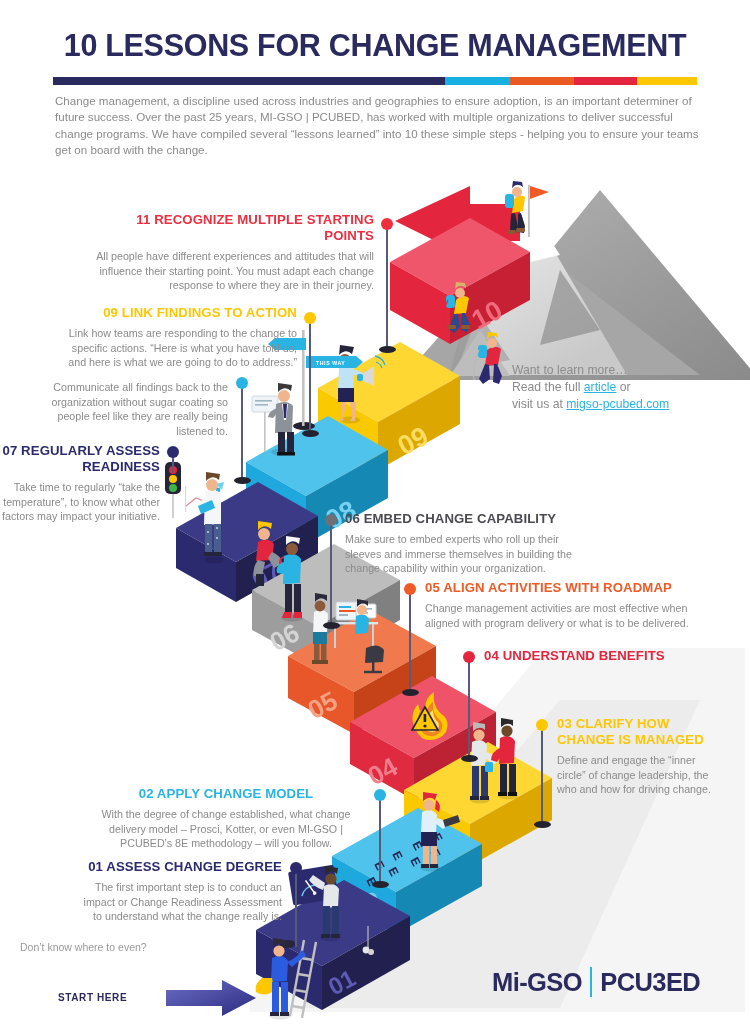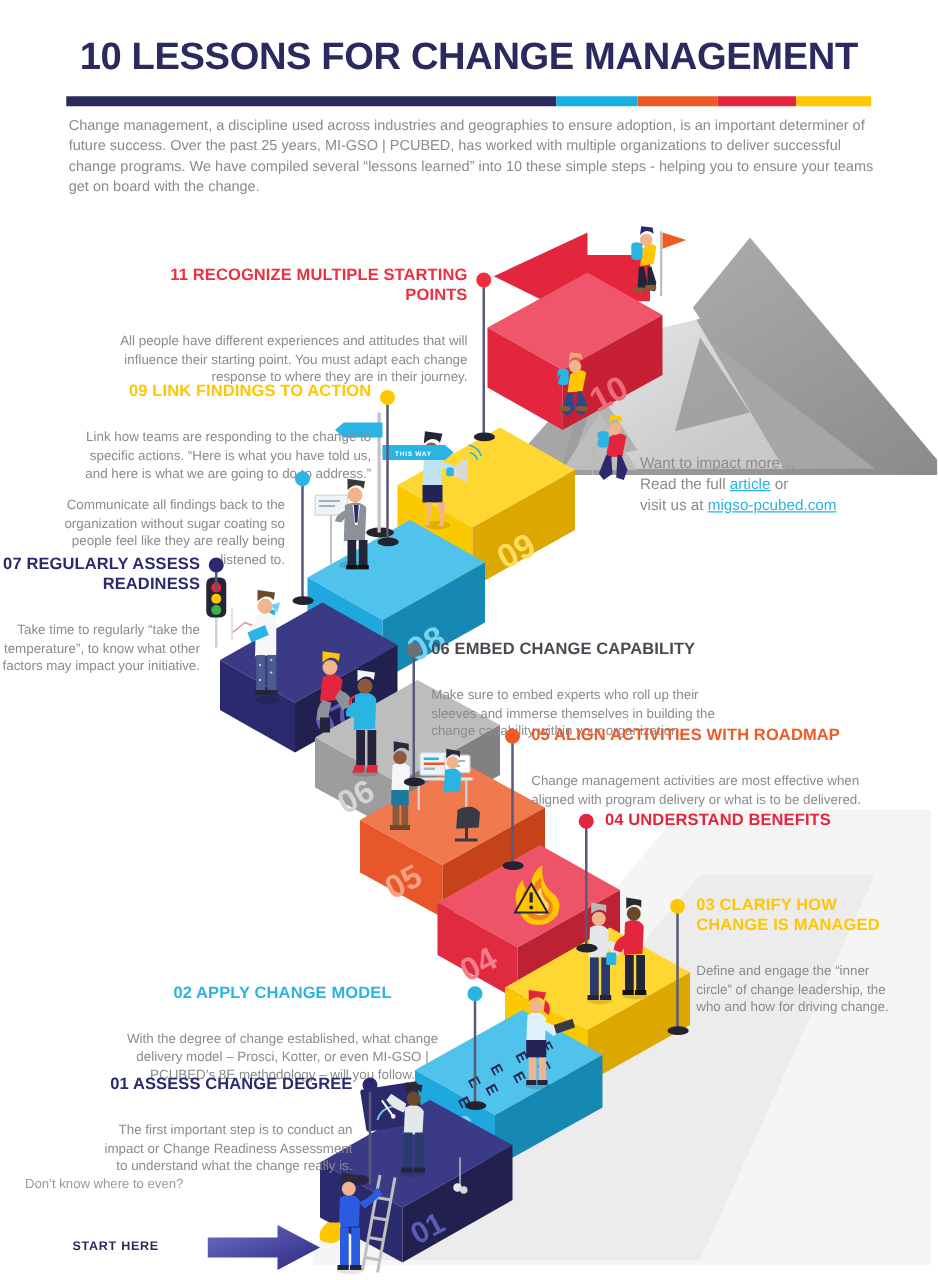--- a/index.html
+++ b/index.html
@@ -61,21 +61,21 @@
   .lesson-title {
     font-size: 13.2px;
     font-weight: bold;
     line-height: 16px;
     letter-spacing: 0.1px;
   }
   .lesson-body {
     font-size: 10.7px;
     line-height: 14.6px;
     color: #8b8b8b;
-    margin-top: 22px;
+    margin-top: 5px;
   }
   .ta-right { text-align: right; }
   .ta-left  { text-align: left; }
 
   
   .connector { position: absolute; }
   .conn-dot {
     position: absolute;
     width: 12px; height: 12px;
     border-radius: 50%;
@@ -629,29 +629,34 @@
   <div class="lesson ta-right" style="top:859px; left:80px; width:202px;">
     <div class="lesson-title" style="color:#2b2a6e;">01 ASSESS CHANGE DEGREE</div>
     <div class="lesson-body">The first important step is to conduct an impact or Change Readiness Assessment to understand what the change really is.</div>
   </div>
   <div class="connector" style="top:862px; left:290px; height:86px;">
     <div class="conn-stem" style="height:74px;"></div>
     <div class="conn-dot" style="background:#2b2a6e;"></div>
   </div>
 
   <div id="learn-more">
-    <div>Want to impact more…</div>
+    <div>Want to learn more…</div>
     <div>
       <span>Read the full </span><a href="#">article</a><span> or</span>
     </div>
     <div>
       <span>visit us at </span><a href="#">migso-pcubed.com</a>
     </div>
   </div>
 
   <div id="footer-hint">Don’t know where to even?</div>
   <div id="start-here">START HERE</div>
   <svg id="start-arrow" width="92" height="40" viewBox="0 0 92 40">
     <polygon points="0,12 56,12 56,2 90,20 56,38 56,28 0,28" fill="url(#gArrow)"></polygon>
   </svg>
 
+  <div id="logo">
+    <div class="logo-part">Mi-GSO</div>
+    <div id="logo-divider"></div>
+    <div class="logo-part">PCU3ED</div>
+  </div>
 
 </div>
 
 </body></html>

